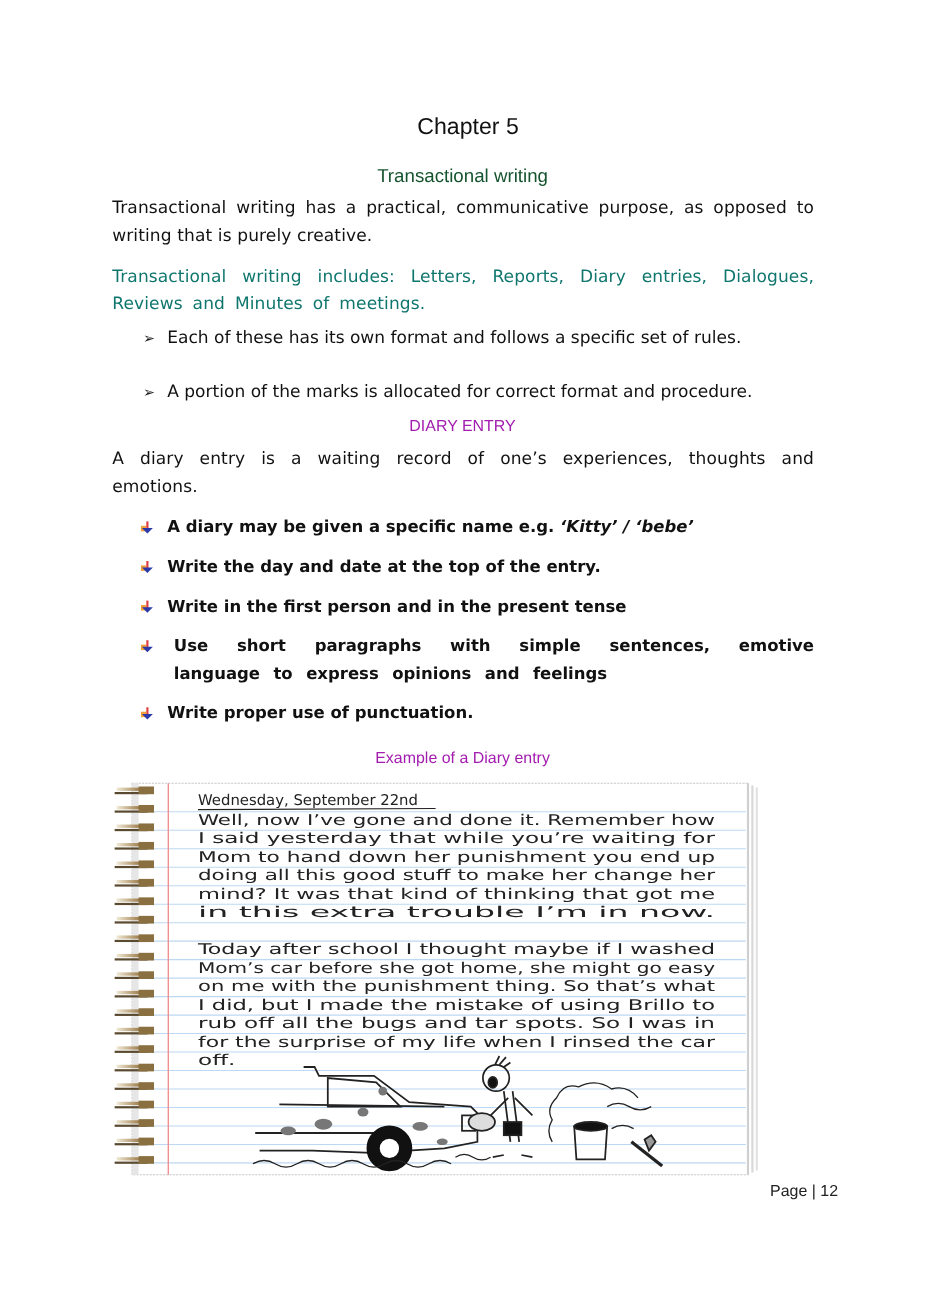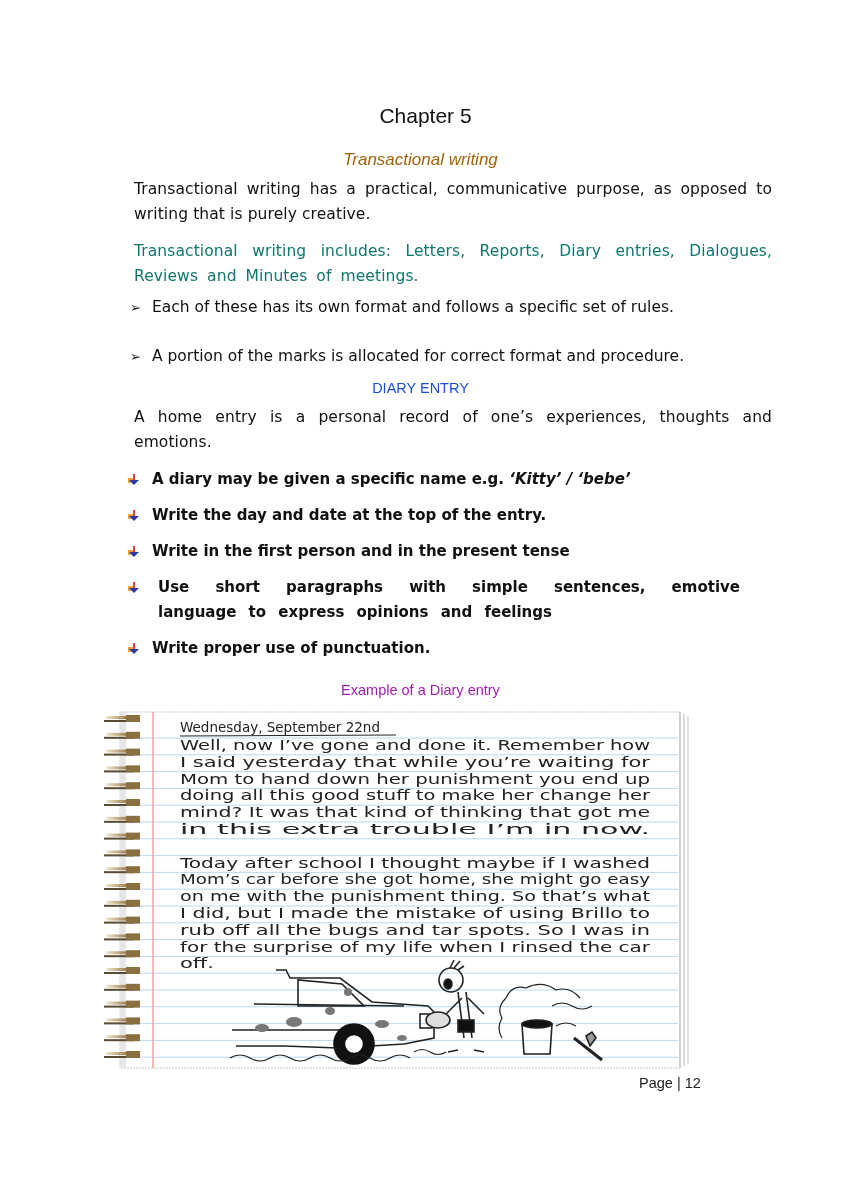--- a/index.html
+++ b/index.html
@@ -1,36 +1,36 @@
 <!DOCTYPE html>
 <html><head>
 <meta charset="utf-8">
 <style>
   html, body { margin: 0; padding: 0; background: #ffffff; }
   body { width: 841px; height: 1189px; position: relative; overflow: hidden; font-family: "DejaVu Sans", sans-serif; color: #111; }
   .abs { position: absolute; }
   .chapter-title { left: 0; width: 851px; top: 104px; text-align: center; font-family: "Liberation Sans", sans-serif; font-size: 21px; color: #111; }
-  .section-title { left: 0; width: 841px; top: 150px; text-align: center; font-family: "Liberation Sans", sans-serif; font-style: italic; font-size: 17px; color: #a16207; }
-  .para { left: 102px; width: 638px; font-size: 15.5px; line-height: 25px; text-align: justify; letter-spacing: 0.1px; margin-left: 32px; }
+  .section-title { left: 0; width: 841px; top: 150px; text-align: center; font-family: "Liberation Sans", sans-serif; font-size: 17px; color: #14532d; }
+  .para { left: 102px; width: 638px; font-size: 15.5px; line-height: 25px; text-align: justify; letter-spacing: 0.1px; }
   .para-intro { top: 177px; }
   .para-blue { top: 239px; color: #0f766e; word-spacing: 4px; }
   .arrow-list { left: 130px; width: 620px; }
   .arrow-item { position: absolute; left: 0; font-size: 15.5px; white-space: nowrap; }
   .arrow-item .mk { display: inline-block; width: 22px; font-size: 13px; color: #222; }
-  .diary-heading { left: 0; width: 841px; top: 380px; text-align: center; font-family: "Liberation Sans", sans-serif; font-size: 14.5px; color: #1d4ed8; }
+  .diary-heading { left: 0; width: 841px; top: 380px; text-align: center; font-family: "Liberation Sans", sans-serif; font-size: 14.5px; color: #a21caf; }
   .para-diary { top: 405px; word-spacing: 6px; }
   .tips { left: 128px; width: 612px; }
   .tip { position: absolute; left: 0; width: 612px; font-size: 15px; line-height: 25px; font-weight: bold; }
   .tip .ico { position: absolute; left: 0; top: 6px; width: 12px; height: 13px; }
   .tip .txt { margin-left: 24px; display: block; text-align: justify; }
   .tip .txt.sp { word-spacing: 7px; margin-left: 30px; }
   .tip em { font-style: italic; }
   .example-label { left: 0; width: 841px; top: 682px; text-align: center; font-family: "Liberation Sans", sans-serif; font-size: 14.5px; color: #a21caf; }
   .notebook { left: 104px; top: 708px; width: 592px; height: 364px; }
-  .page-num { left: 639px; top: 1075px; font-family: "Liberation Sans", sans-serif; font-size: 14.5px; color: #222; }
+  .page-num { left: 700px; top: 1075px; font-family: "Liberation Sans", sans-serif; font-size: 14.5px; color: #222; }
   .hand { font-family: "DejaVu Sans", sans-serif; }
 </style>
 </head>
 <body>
 
 <div class="abs chapter-title">Chapter 5</div>
 <div class="abs section-title">Transactional writing</div>
 
 <div class="abs para para-intro">Transactional writing has a practical, communicative purpose, as opposed to writing that is purely creative.</div>
 <div class="abs para para-blue">Transactional writing includes: Letters, Reports, Diary entries, Dialogues, Reviews and Minutes of meetings.</div>
@@ -38,21 +38,21 @@
 <div class="abs arrow-list">
   <div class="arrow-item" style="top:298px;">
     <span class="mk">➢</span><span>Each of these has its own format and follows a specific set of rules.</span>
   </div>
   <div class="arrow-item" style="top:335px;margin-top:12px;">
     <span class="mk">➢</span><span>A portion of the marks is allocated for correct format and procedure.</span>
   </div>
 </div>
 
 <div class="abs diary-heading">DIARY ENTRY</div>
-<div class="abs para para-diary">A home entry is a personal record of one’s experiences, thoughts and emotions.</div>
+<div class="abs para para-diary">A diary entry is a waiting record of one’s experiences, thoughts and emotions.</div>
 
 <div class="abs tips">
   <div class="tip" style="top:467px;">
     <svg class="ico" viewBox="0 0 12 13">
         <rect x="0" y="5" width="5" height="5" fill="#f2a03a"></rect>
         <rect x="5" y="1" width="2" height="7" fill="#e04040"></rect>
         <polygon points="1,7 11,7 6,12" fill="#2b3aa8"></polygon>
       </svg>
     <span class="txt"><span>A diary may be given a specific name e.g. </span><em>‘Kitty’ / ‘bebe’</em></span>
   </div>

